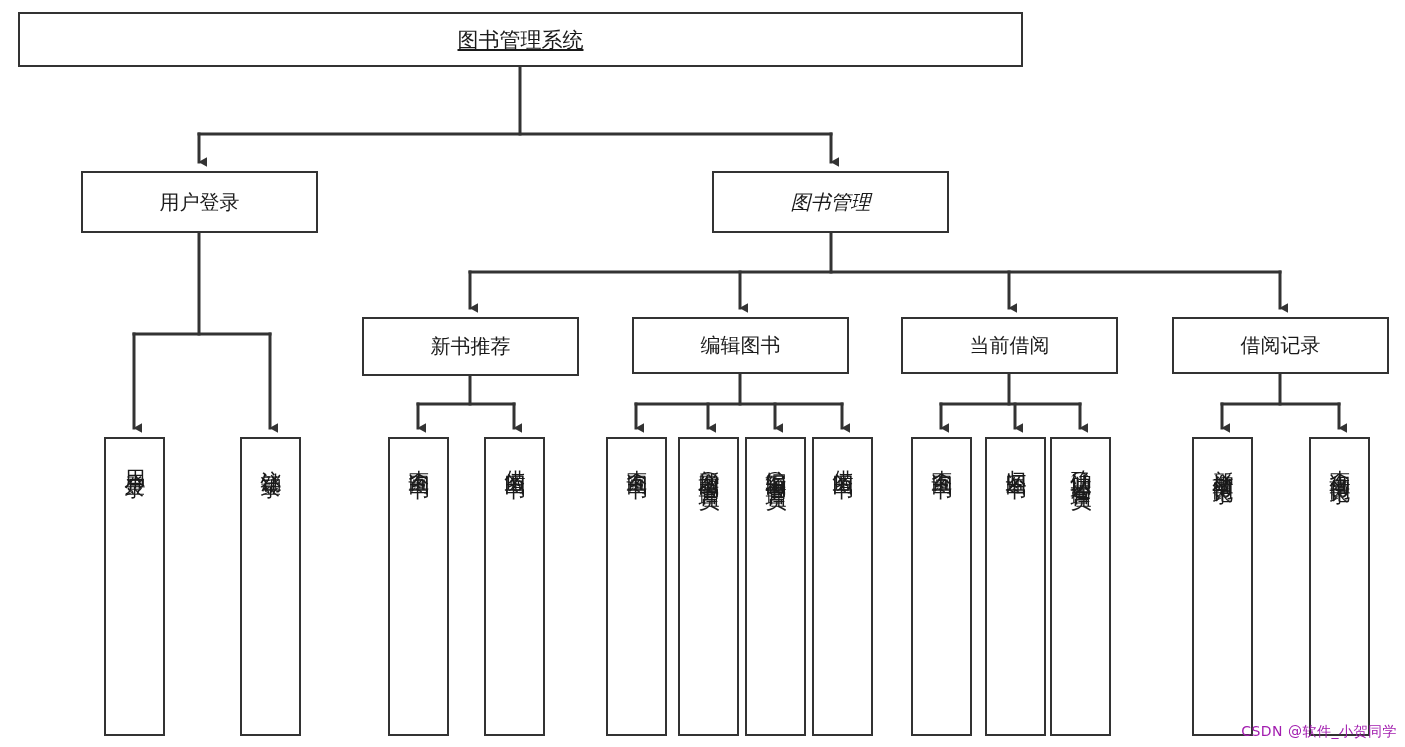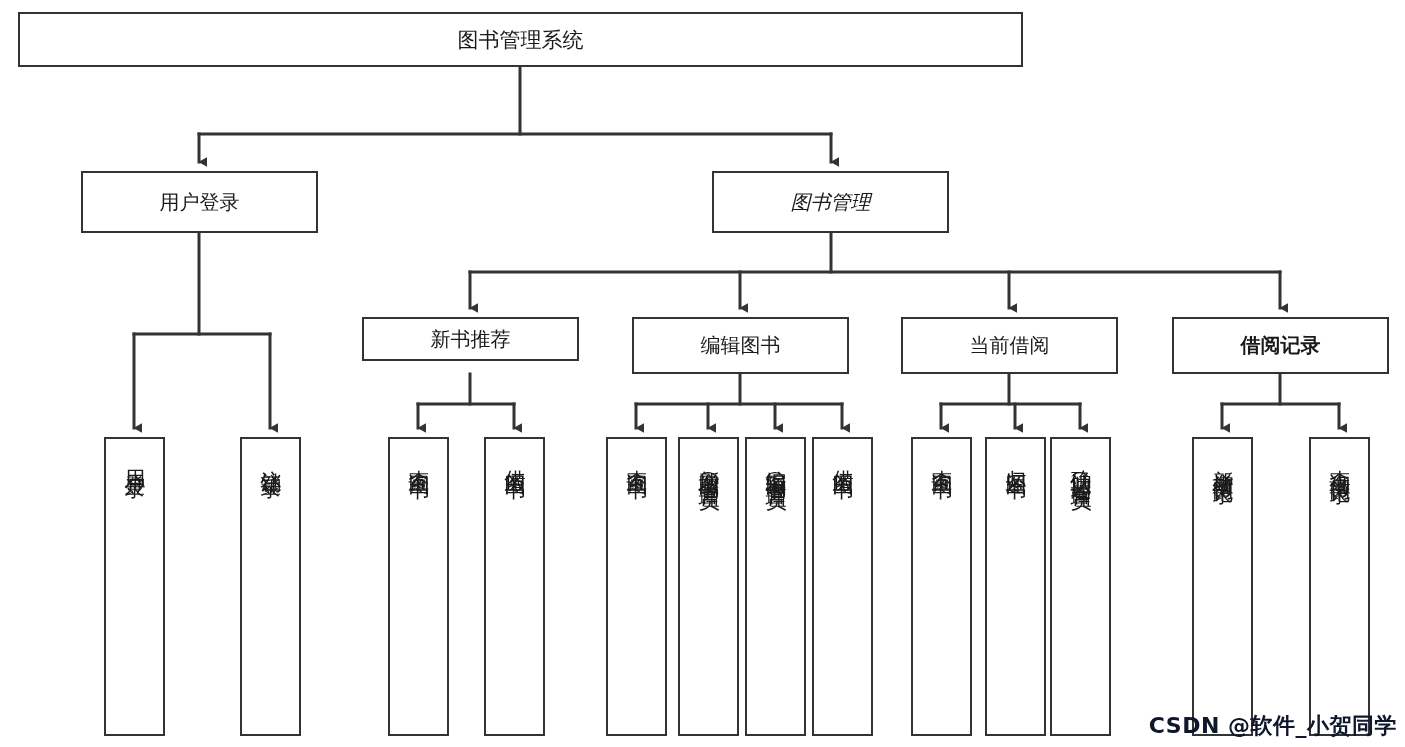--- a/index.html
+++ b/index.html
@@ -30,20 +30,21 @@
     box-sizing: border-box;
     background: #ffffff;
     border: 2px solid #333333;
     display: flex;
     align-items: center;
     justify-content: center;
     color: #1a1a1a;
   }
   .node.level-0 {
     font-size: 21px;
+    text-decoration: underline;
   }
   .node.level-1 {
     font-size: 20px;
   }
   .node.level-2 {
     font-size: 20px;
   }
   .node.leaf {
     align-items: flex-start;
     justify-content: center;
@@ -57,26 +58,25 @@
     line-height: 1;
     white-space: nowrap;
   }
   .node .hlabel {
     white-space: nowrap;
   }
   #watermark {
     position: absolute;
     right: 8px;
     bottom: 6px;
-    font-size: 22px;
-    color: #0f172a;
+    font-size: 14px;
+    color: #a21caf;
     letter-spacing: 0.5px;
     white-space: nowrap;
     pointer-events: none;
-    font-weight: bold;
   }
 </style>
 </head>
 <body>
 
 <div id="diagram-root">
 
   <svg id="diagram-svg" viewBox="0 0 1405 747">
     <defs>
       <marker id="arrowhead" markerWidth="10" markerHeight="9" refX="5" refY="8.4" orient="auto" markerUnits="userSpaceOnUse">
@@ -131,30 +131,30 @@
     <span class="hlabel">图书管理系统</span>
   </div>
 
   <div class="node level-1" style="left:81px; top:171px; width:237px; height:62px;">
     <span class="hlabel">用户登录</span>
   </div>
   <div class="node level-1" style="left:712px; top:171px; width:237px; height:62px;font-style:italic;">
     <span class="hlabel">图书管理</span>
   </div>
 
-  <div class="node level-2" style="left:362px; top:317px; width:217px; height:44px;">
+  <div class="node level-2" style="left:362px; top:317px; width:217px; height:59px;">
     <span class="hlabel">新书推荐</span>
   </div>
   <div class="node level-2" style="left:632px; top:317px; width:217px; height:57px;">
     <span class="hlabel">编辑图书</span>
   </div>
   <div class="node level-2" style="left:901px; top:317px; width:217px; height:57px;">
     <span class="hlabel">当前借阅</span>
   </div>
-  <div class="node level-2" style="left:1172px; top:317px; width:217px; height:57px;font-weight:bold;">
+  <div class="node level-2" style="left:1172px; top:317px; width:217px; height:57px;">
     <span class="hlabel">借阅记录</span>
   </div>
 
   <div class="node leaf" style="left:104px; top:437px; width:61px; height:299px;">
     <span class="vlabel">用户登录</span>
   </div>
   <div class="node leaf" style="left:240px; top:437px; width:61px; height:299px;">
     <span class="vlabel">注销登录</span>
   </div>
 

